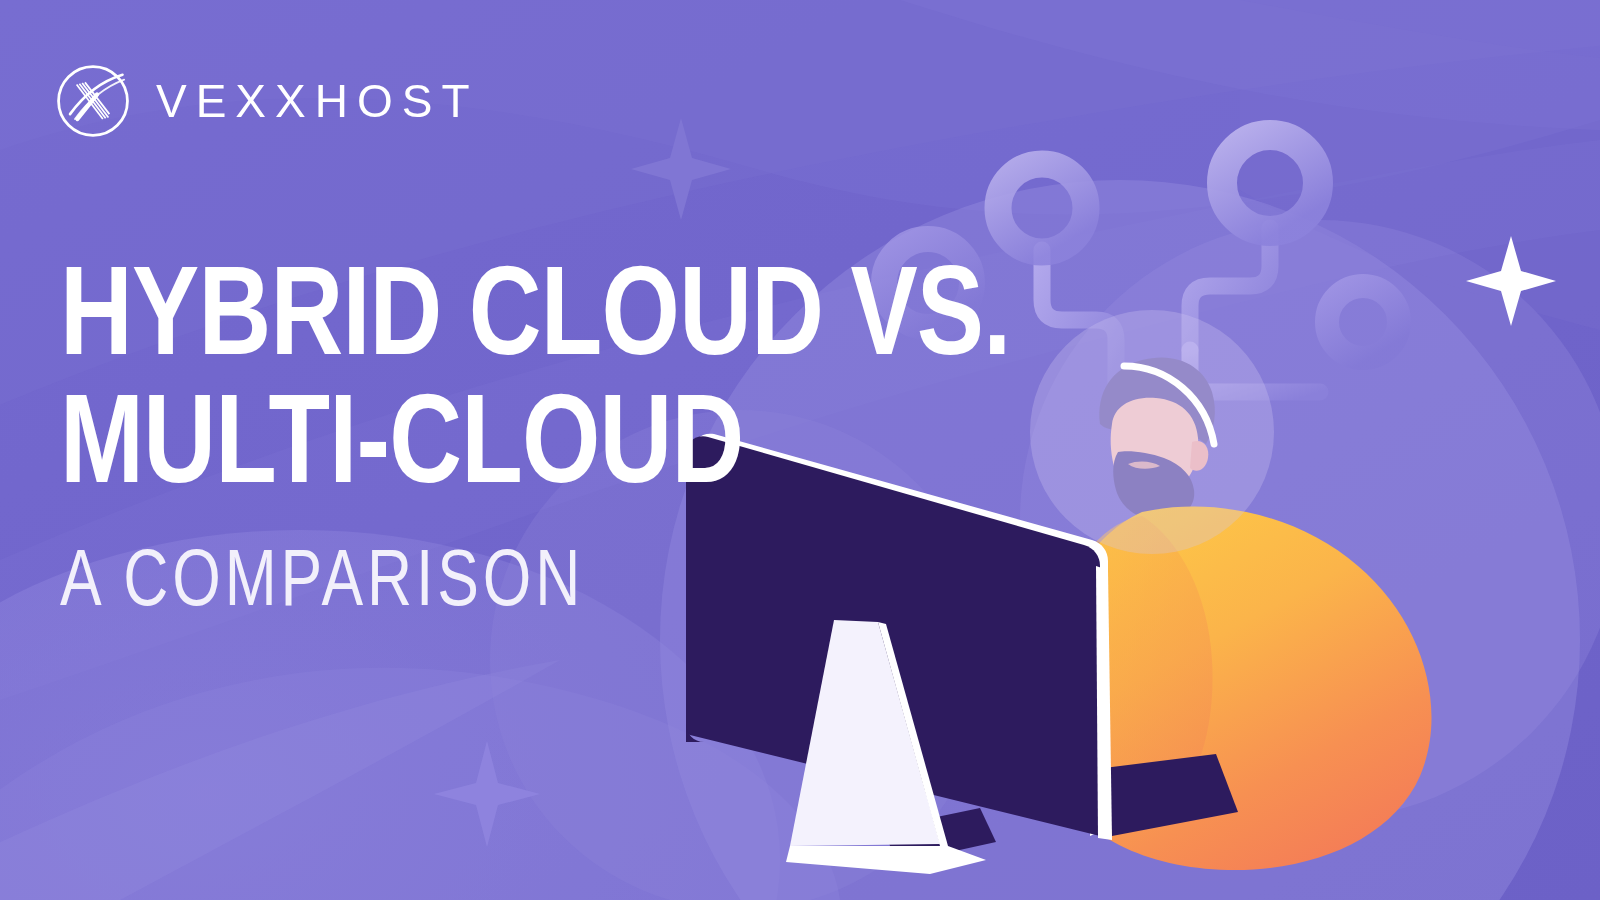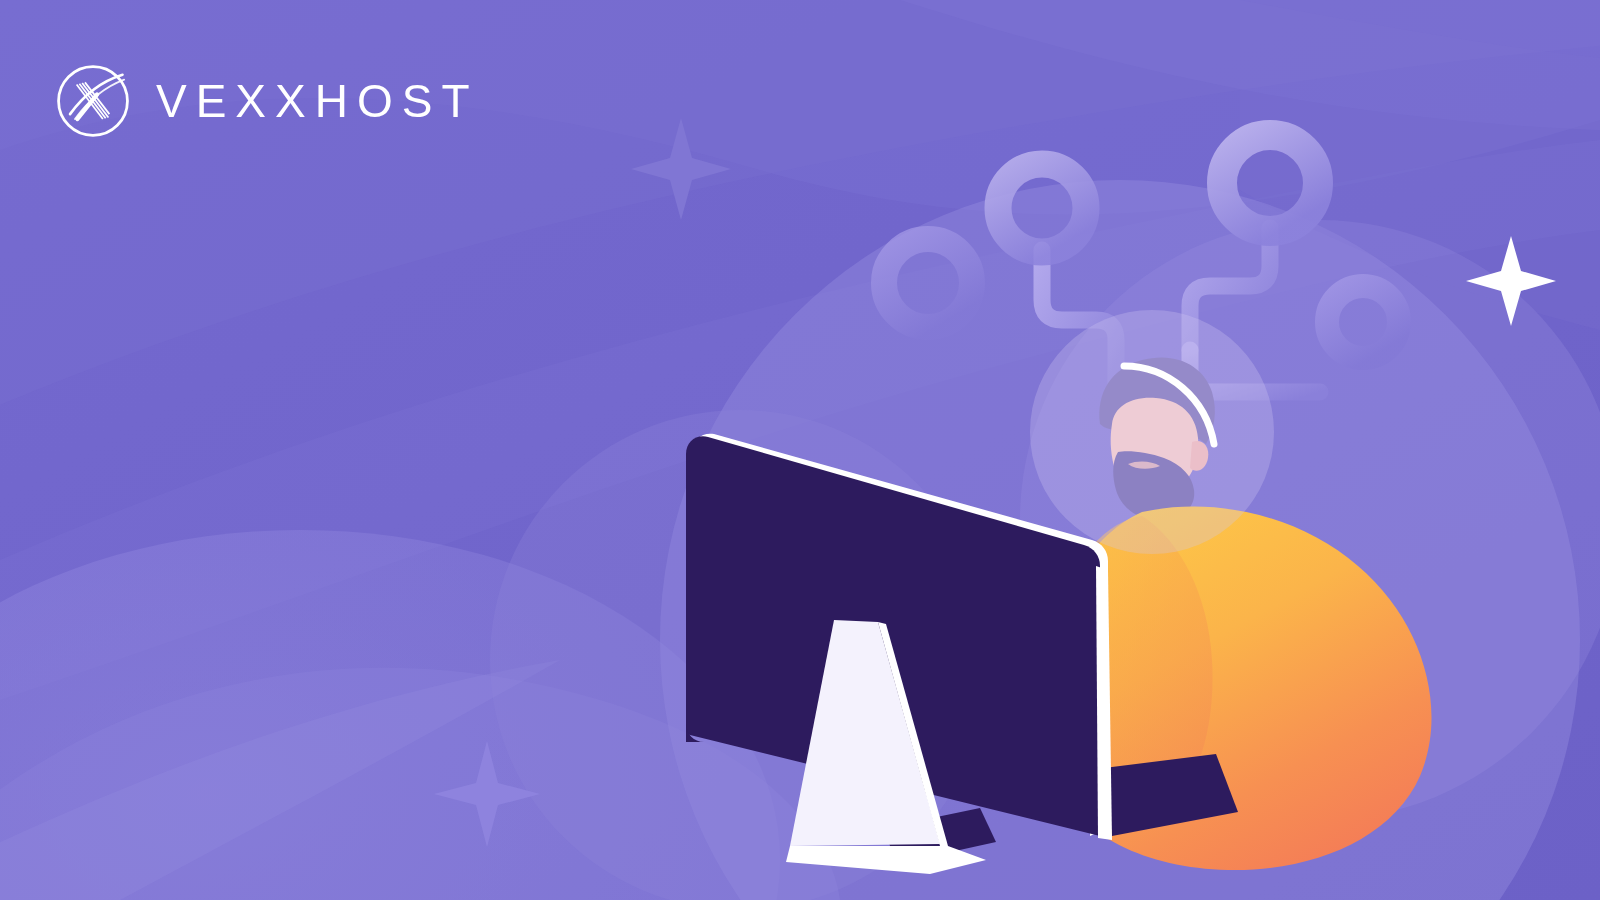--- a/index.html
+++ b/index.html
@@ -253,14 +253,19 @@
       </g>
 
       <path d="M31,72 L55,42" stroke="#ffffff" stroke-width="5.2" fill="none" stroke-linecap="round"></path>
 
       <path d="M22,66 C38,44 60,26 86,18" stroke="#ffffff" stroke-width="3.2" fill="none" stroke-linecap="round"></path>
       <path d="M28,72 C44,50 64,33 88,24" stroke="#ffffff" stroke-width="2.2" fill="none" stroke-linecap="round" opacity="0.9"></path>
     </svg>
     <span id="logo-wordmark">VEXXHOST</span>
   </div>
 
+  <div id="headline">
+    <div class="title-line" id="title-line-1">HYBRID CLOUD VS.</div>
+    <div class="title-line" id="title-line-2">MULTI-CLOUD</div>
+    <div id="subtitle">A COMPARISON</div>
+  </div>
 
 </div>
 
 </body></html>

